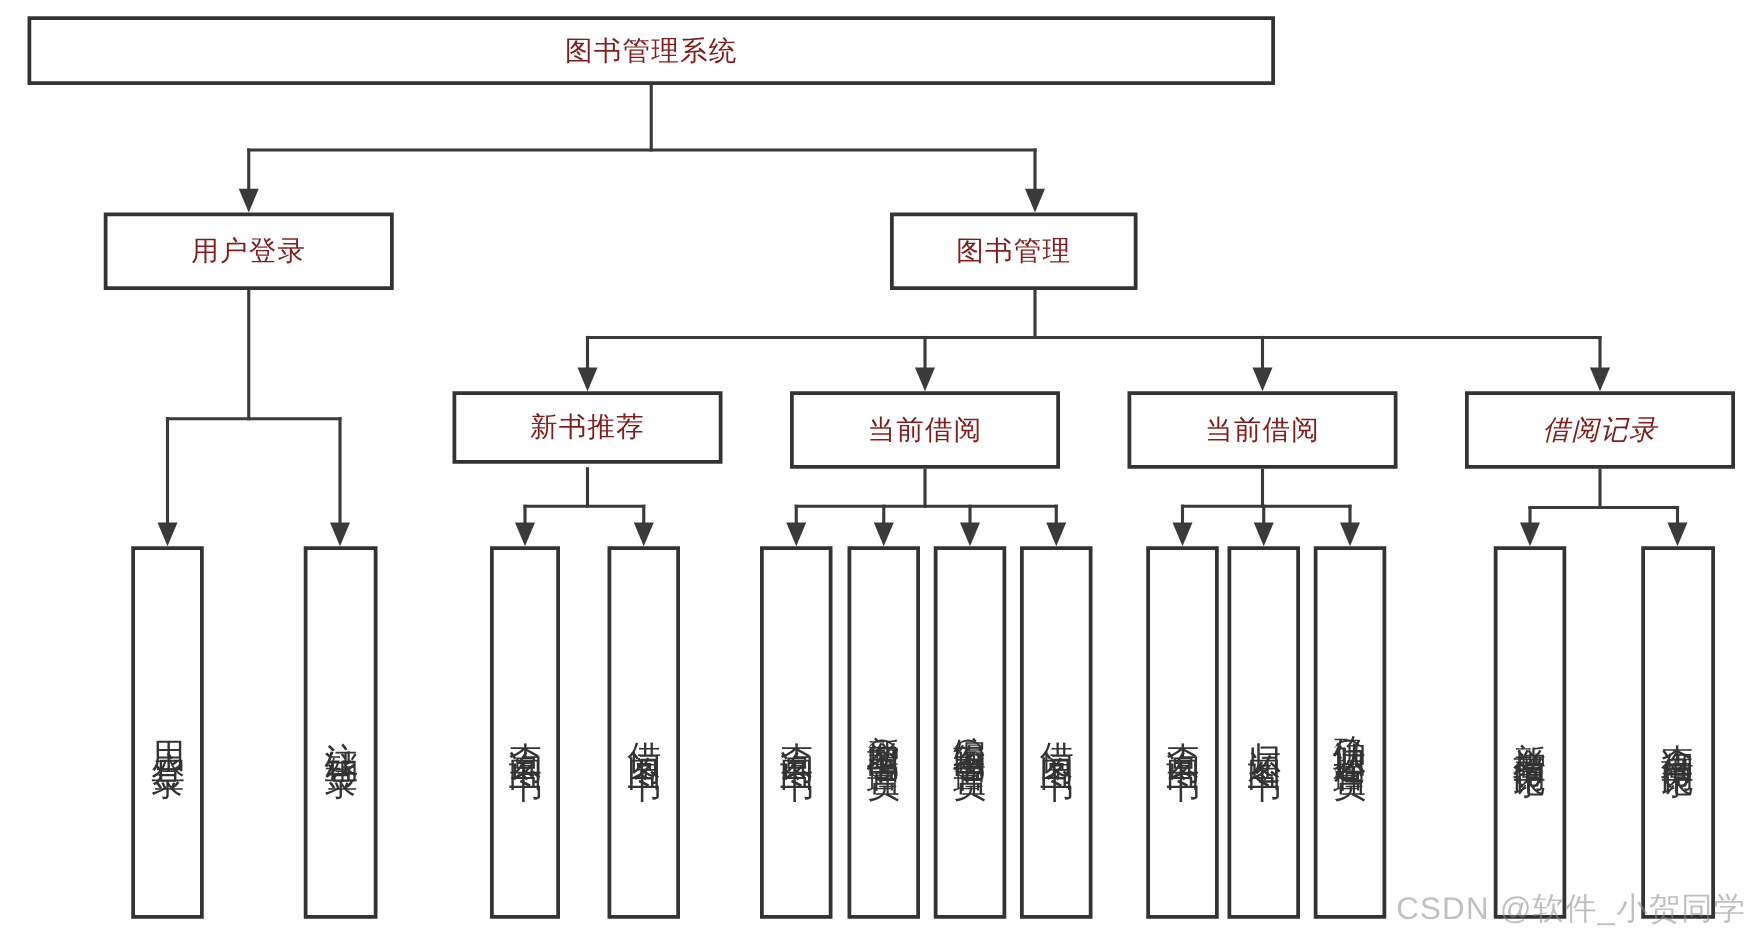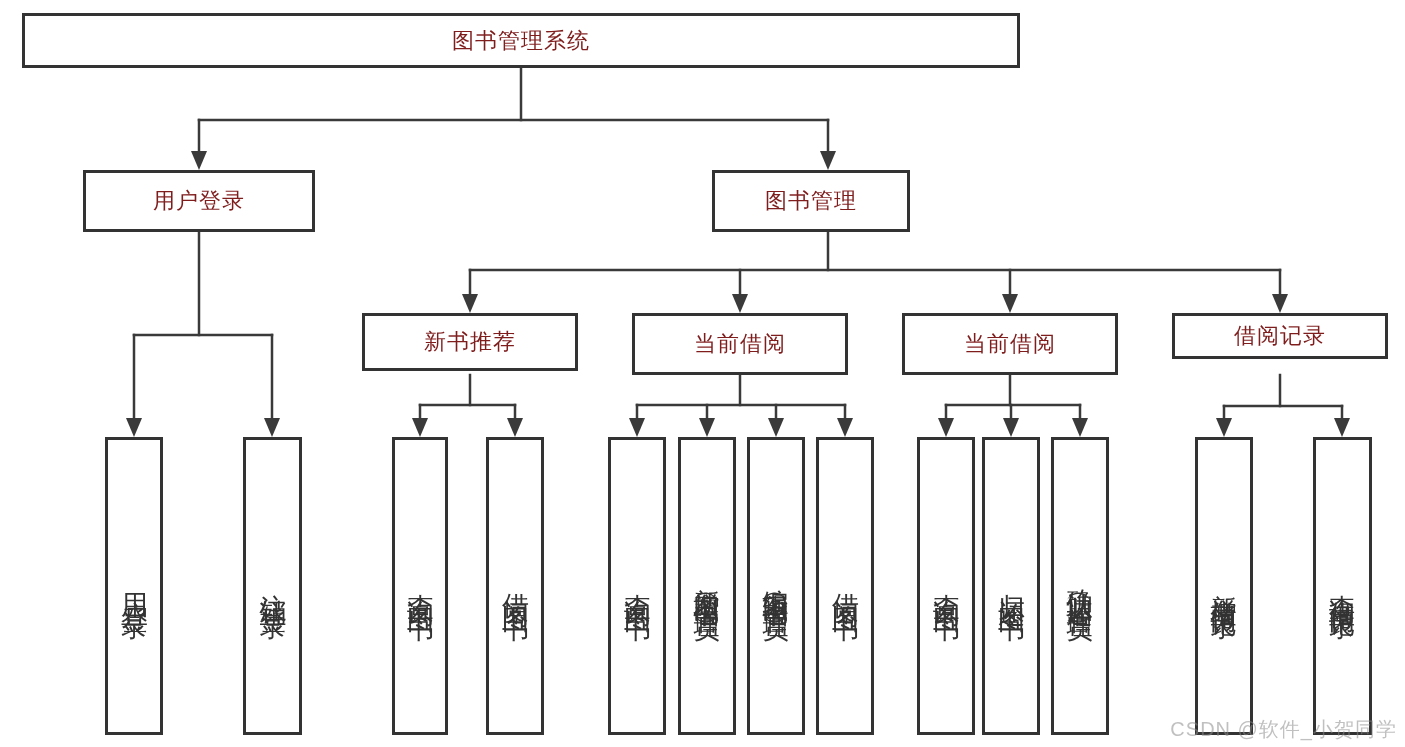--- a/index.html
+++ b/index.html
@@ -51,21 +51,21 @@
     line-height: 1;
   }
   .vbox.long span {
     font-size: 26px;
     letter-spacing: 4px;
   }
   .watermark {
     position: absolute;
     right: 8px;
     bottom: 4px;
-    font-size: 20px;
+    font-size: 25px;
     color: rgba(140, 140, 140, 0.55);
     letter-spacing: 1px;
     z-index: 5;
     pointer-events: none;
   }
 </style>
 </head>
 <body>
 
 <div class="canvas">
@@ -144,21 +144,21 @@
   </svg>
 
   <div class="hbox" style="left:22px; top:13px; width:998px; height:55px;">图书管理系统</div>
 
   <div class="hbox" style="left:83px; top:170px; width:232px; height:62px;">用户登录</div>
   <div class="hbox" style="left:712px; top:170px; width:198px; height:62px;">图书管理</div>
 
   <div class="hbox" style="left:362px; top:313px; width:216px; height:58px;">新书推荐</div>
   <div class="hbox" style="left:632px; top:313px; width:216px; height:62px;">当前借阅</div>
   <div class="hbox" style="left:902px; top:313px; width:216px; height:62px;">当前借阅</div>
-  <div class="hbox" style="left:1172px; top:313px; width:216px; height:46px;">借阅记录</div>
+  <div class="hbox" style="left:1172px; top:313px; width:216px; height:62px;font-style:italic;">借阅记录</div>
 
   <div class="vbox" style="left:105px; top:437px; width:58px; height:298px;">
       <span>用户登录</span>
     </div>
   <div class="vbox" style="left:243px; top:437px; width:59px; height:298px;">
       <span>注销登录</span>
     </div>
 
   <div class="vbox" style="left:392px; top:437px; width:56px; height:298px;">
       <span>查询图书</span>

